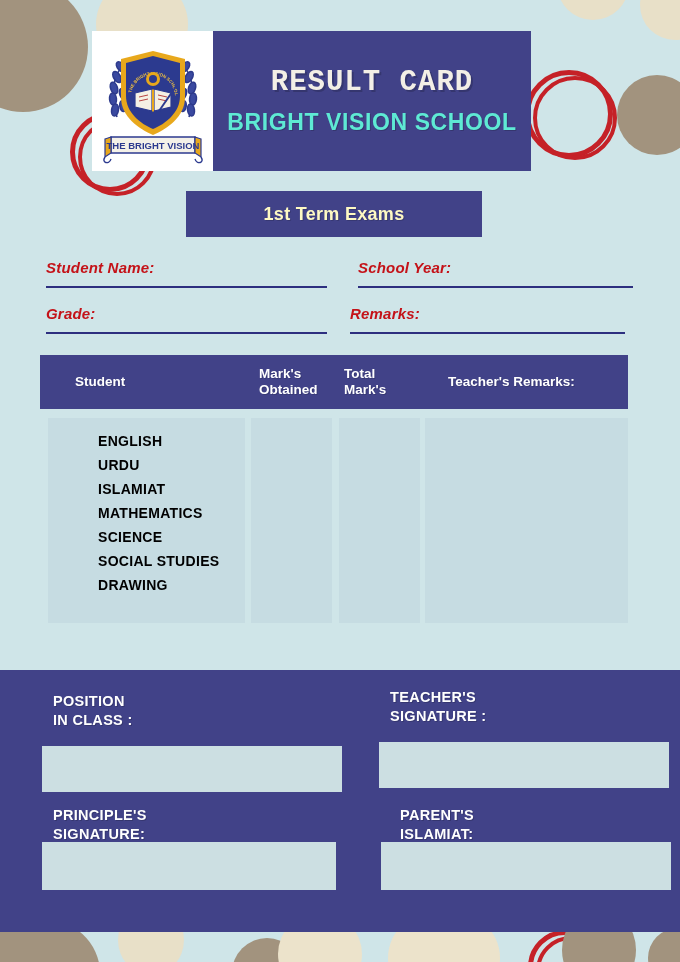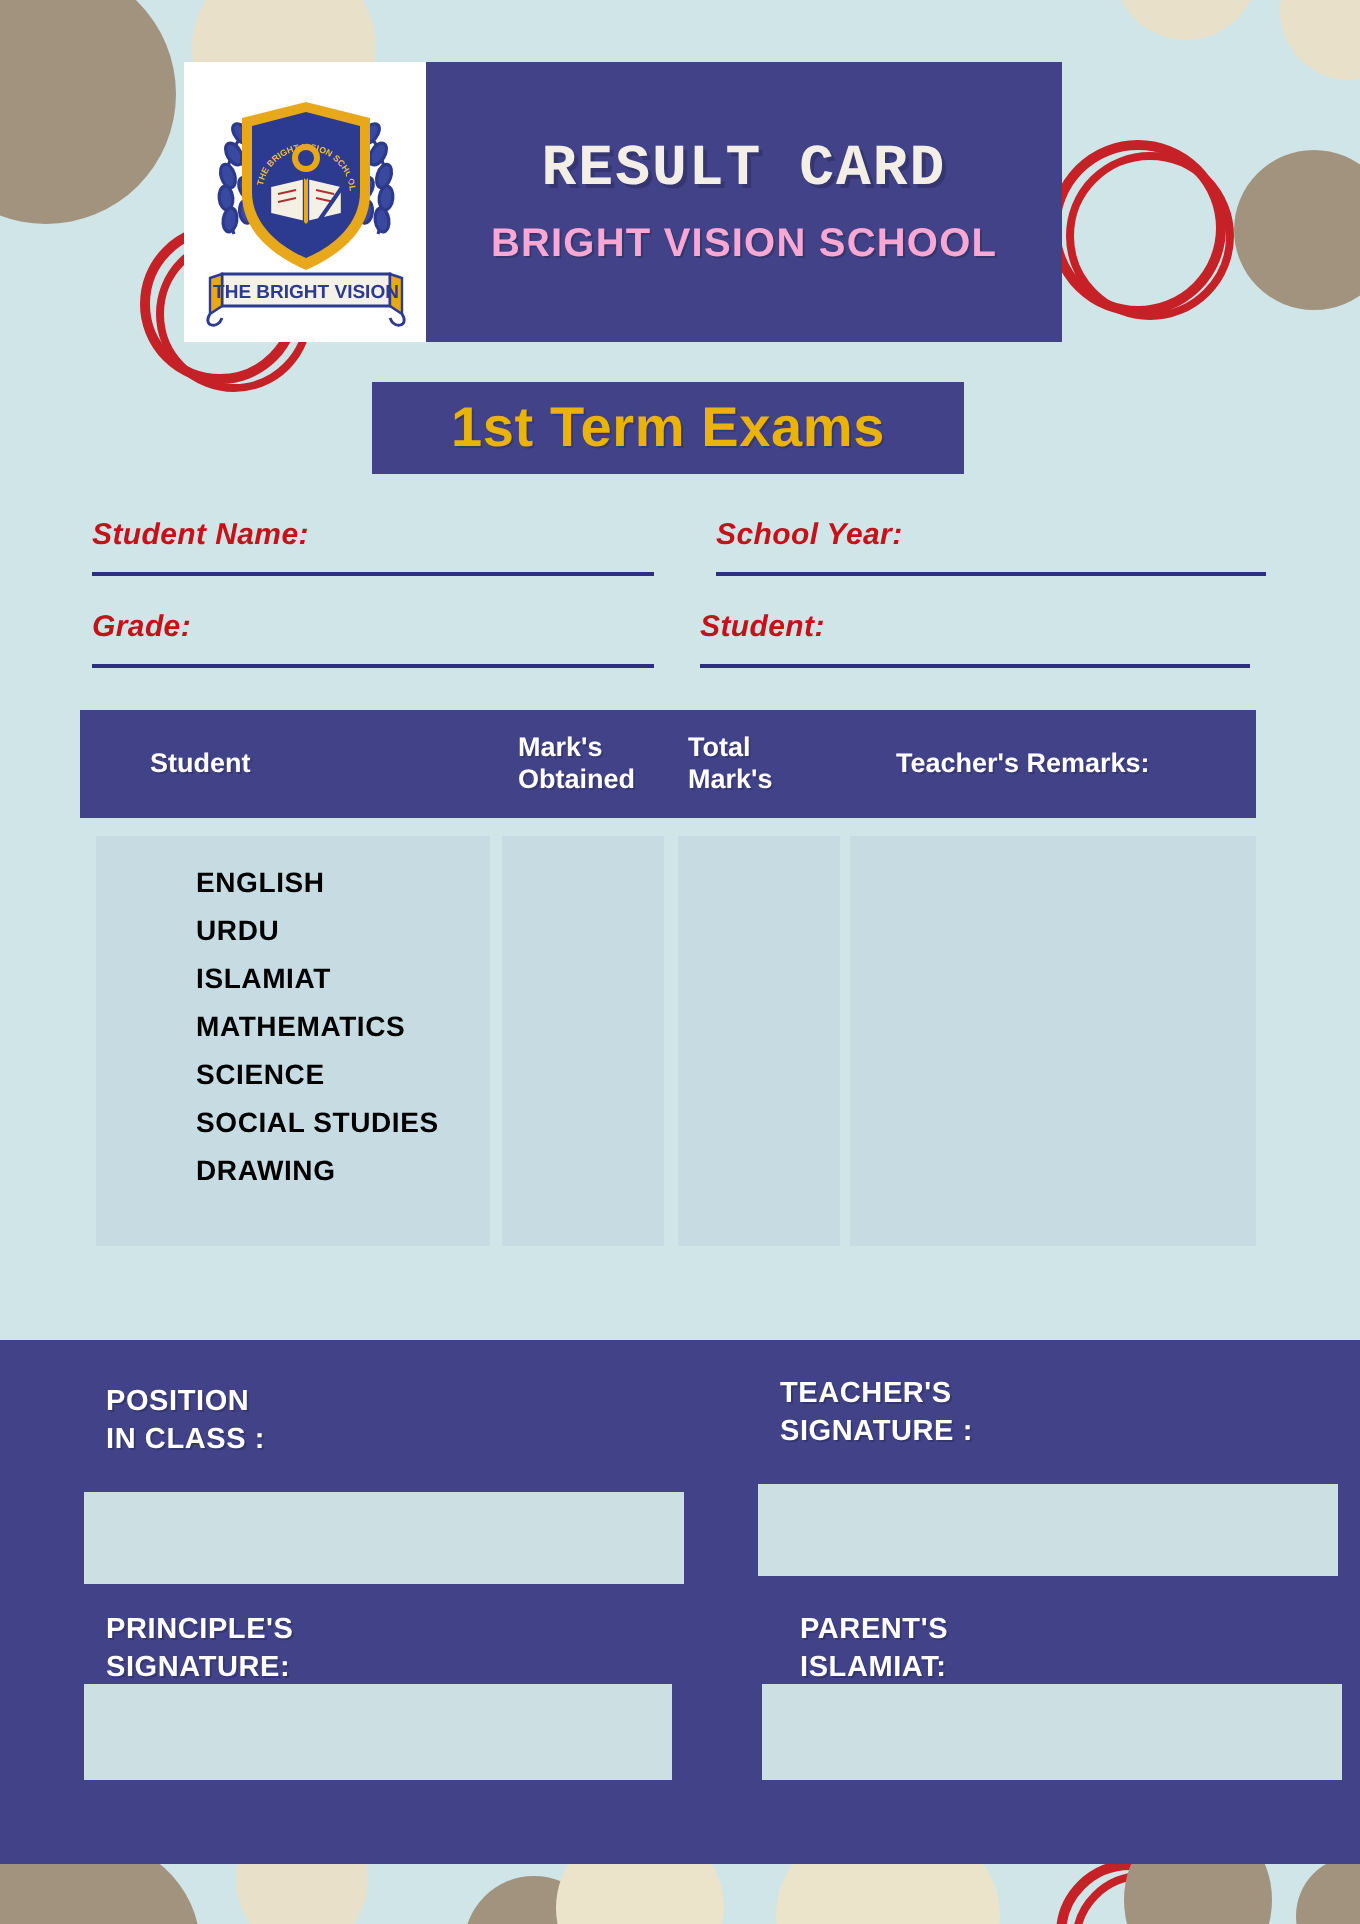--- a/index.html
+++ b/index.html
@@ -24,40 +24,40 @@
     gap:10px;
   }
   .title-main{
     font-family:Liberation Mono, monospace;
     font-weight:bold;font-size:29px;letter-spacing:1px;
     color:#f3efe6;text-shadow:2px 2px 0 rgba(0,0,0,.18);
     white-space:nowrap;
   }
   .title-sub{
     font-family:"Liberation Sans", sans-serif;
-    font-weight:bold;font-size:20px;letter-spacing:.6px;
-    color:#f9a8d4;text-shadow:1px 1px 0 rgba(0,0,0,.18);
+    font-weight:bold;font-size:23px;letter-spacing:.6px;
+    color:#5eead4;text-shadow:1px 1px 0 rgba(0,0,0,.18);
     white-space:nowrap;
   }
 
   
   .logo-box{
     position:absolute;left:92px;top:31px;width:122px;height:140px;
     background:#ffffff;
     display:flex;align-items:center;justify-content:center;
   }
 
   
   .term-banner{
     position:absolute;left:186px;top:191px;width:296px;height:46px;
     background:#414288;
     display:flex;align-items:center;justify-content:center;
   }
   .term-banner span{
-    font-weight:bold;font-size:28px;color:#eab308;letter-spacing:.3px;
+    font-weight:bold;font-size:18px;color:#fef9c3;letter-spacing:.3px;
     text-shadow:1px 1px 0 rgba(0,0,0,.15);
   }
 
   
   .fields{position:absolute;left:0;top:250px;width:680px;height:90px;}
   .field{position:absolute;font-style:italic;}
   .field-label{
     color:#c41218;font-size:15px;font-weight:bold;letter-spacing:.2px;
     display:block;line-height:20px;
   }
@@ -223,21 +223,21 @@
     </div>
     <div class="field f-year">
       <span class="field-label">School Year:</span>
       <span class="field-rule"></span>
     </div>
     <div class="field f-grade">
       <span class="field-label">Grade:</span>
       <span class="field-rule"></span>
     </div>
     <div class="field f-teacher">
-      <span class="field-label">Student:</span>
+      <span class="field-label">Remarks:</span>
       <span class="field-rule"></span>
     </div>
   </div>
 
   <div class="table-head">
     <div class="th th-subjects">Student</div>
     <div class="th th-obtained" style="white-space:pre-line">Mark's
 Obtained</div>
     <div class="th th-total" style="white-space:pre-line">Total
 Mark's</div>

